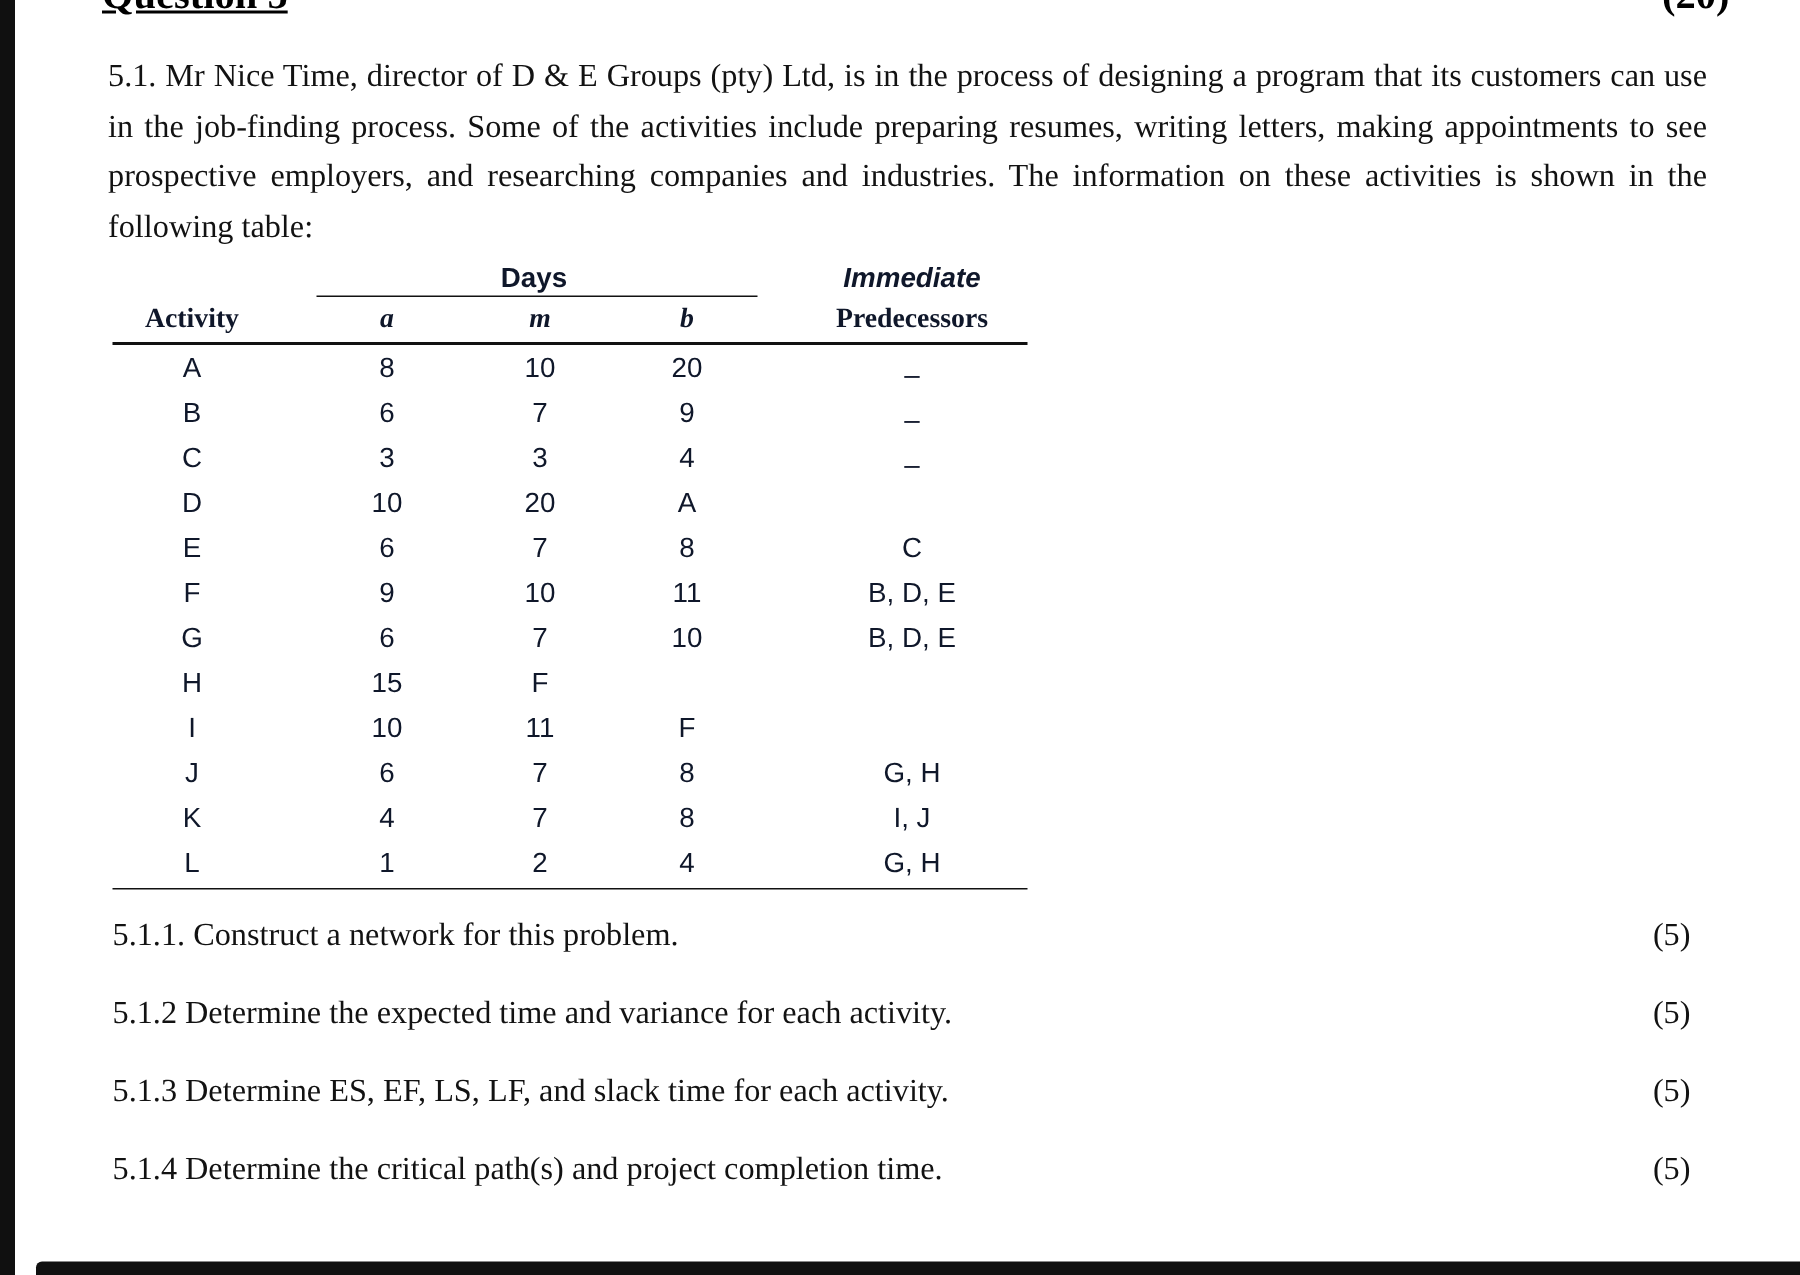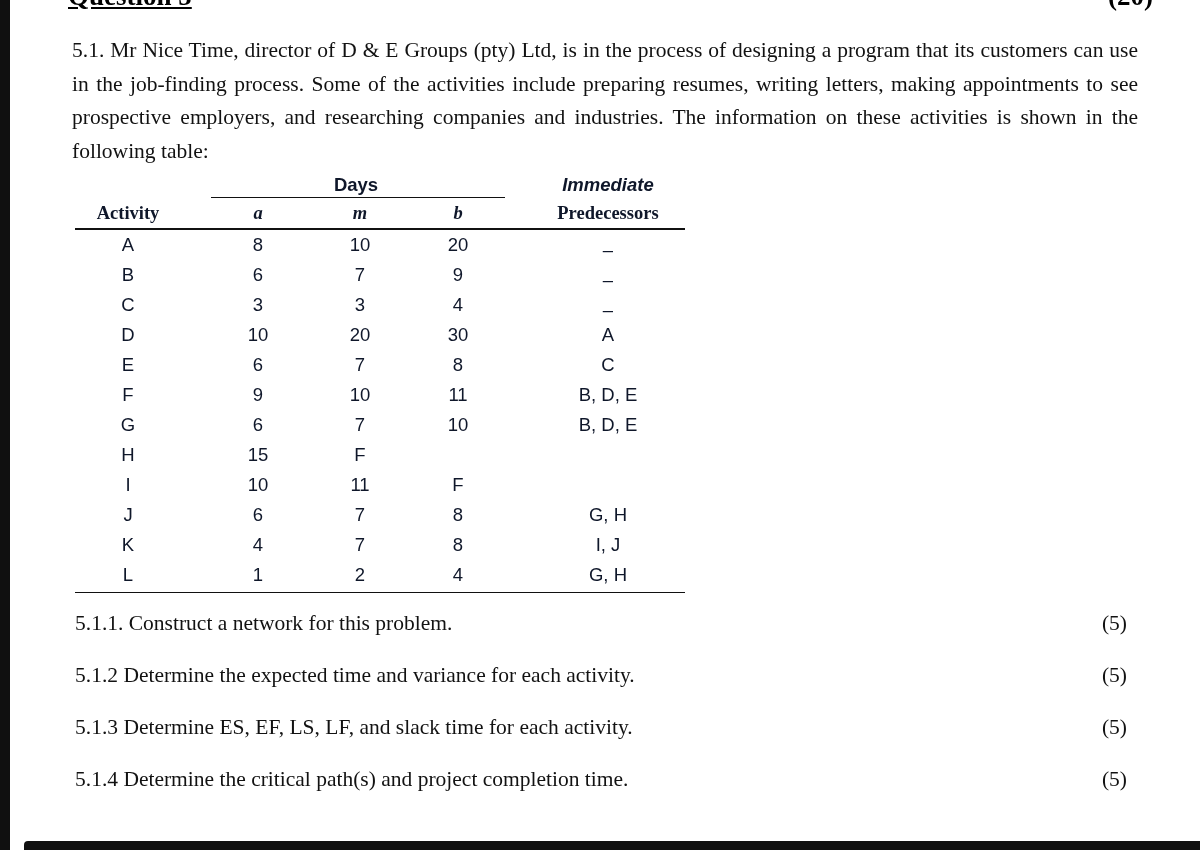--- a/index.html
+++ b/index.html
@@ -185,21 +185,20 @@
     <div class="cell">3</div>
     <div class="cell">3</div>
     <div class="cell">4</div>
     <div class="cell pred-dash">–</div>
   </div>
 
   <div class="trow">
     <div class="cell">D</div>
     <div class="cell">10</div>
     <div class="cell">20</div>
-    <div class="cell">30</div>
     <div class="cell">A</div>
   </div>
 
   <div class="trow">
     <div class="cell">E</div>
     <div class="cell">6</div>
     <div class="cell">7</div>
     <div class="cell">8</div>
     <div class="cell">C</div>
   </div>

